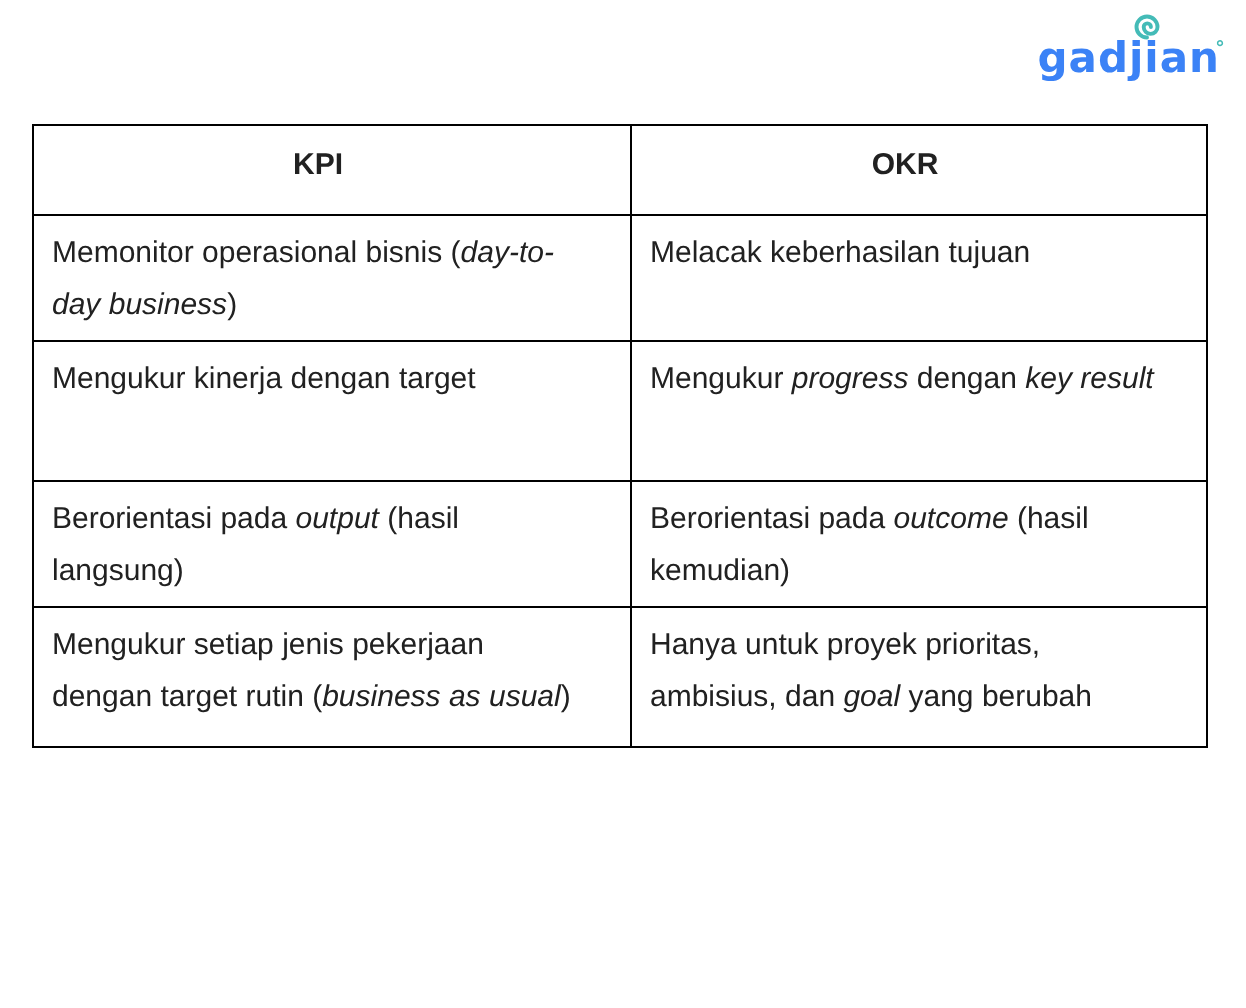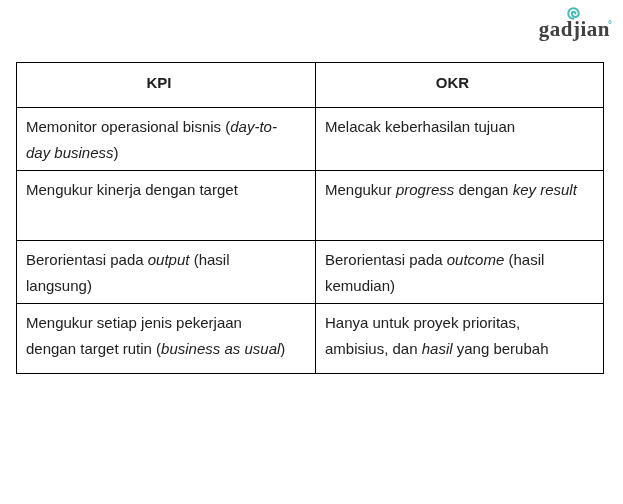--- a/index.html
+++ b/index.html
@@ -44,21 +44,21 @@
   .cmp tbody tr:nth-child(6) td{height:43px;}
   .cmp em{font-style:italic;font-weight:400;}
 </style>
 </head>
 <body>
 
 <div class="logo">
   <svg class="spiral" viewBox="0 0 20 20">
     <path d="M10 17 a7 7 0 1 1 7 -7 a4.6 4.6 0 1 1 -9.2 0 a2.4 2.4 0 0 1 4.8 0" fill="none" stroke="#44BBB7" stroke-width="2.6" stroke-linecap="round"></path>
   </svg>
-  <span class="wordmark" style="color: #404040; font-family: Liberation Serif, serif;">gadjian</span>
+  <span class="wordmark" style="color: #3b82f6;">gadjian</span>
   <span class="tm" style="color: rgb(68, 187, 183);">°</span>
 </div>
 
 <table class="cmp">
   <colgroup>
       <col class="c1">
       <col class="c2">
     </colgroup>
   <thead>
     <tr>
@@ -74,16 +74,16 @@
       <tr>
         <td><span>Mengukur kinerja dengan target</span></td>
         <td><span>Mengukur </span><em>progress</em><span> dengan </span><em>key result</em></td>
       </tr>
       <tr>
         <td><span>Berorientasi pada </span><em>output</em><span> (hasil langsung)</span></td>
         <td><span>Berorientasi pada </span><em>outcome</em><span> (hasil kemudian)</span></td>
       </tr>
       <tr>
         <td><span>Mengukur setiap jenis pekerjaan dengan target rutin (</span><em>business as usual</em><span>)</span></td>
-        <td><span>Hanya untuk proyek prioritas, ambisius, dan </span><em>hasil</em><span> yang berubah</span></td>
+        <td><span>Hanya untuk proyek prioritas, ambisius, dan </span><em>goal</em><span> yang berubah</span></td>
       </tr>
     </tbody>
 </table>
 
 </body></html>

